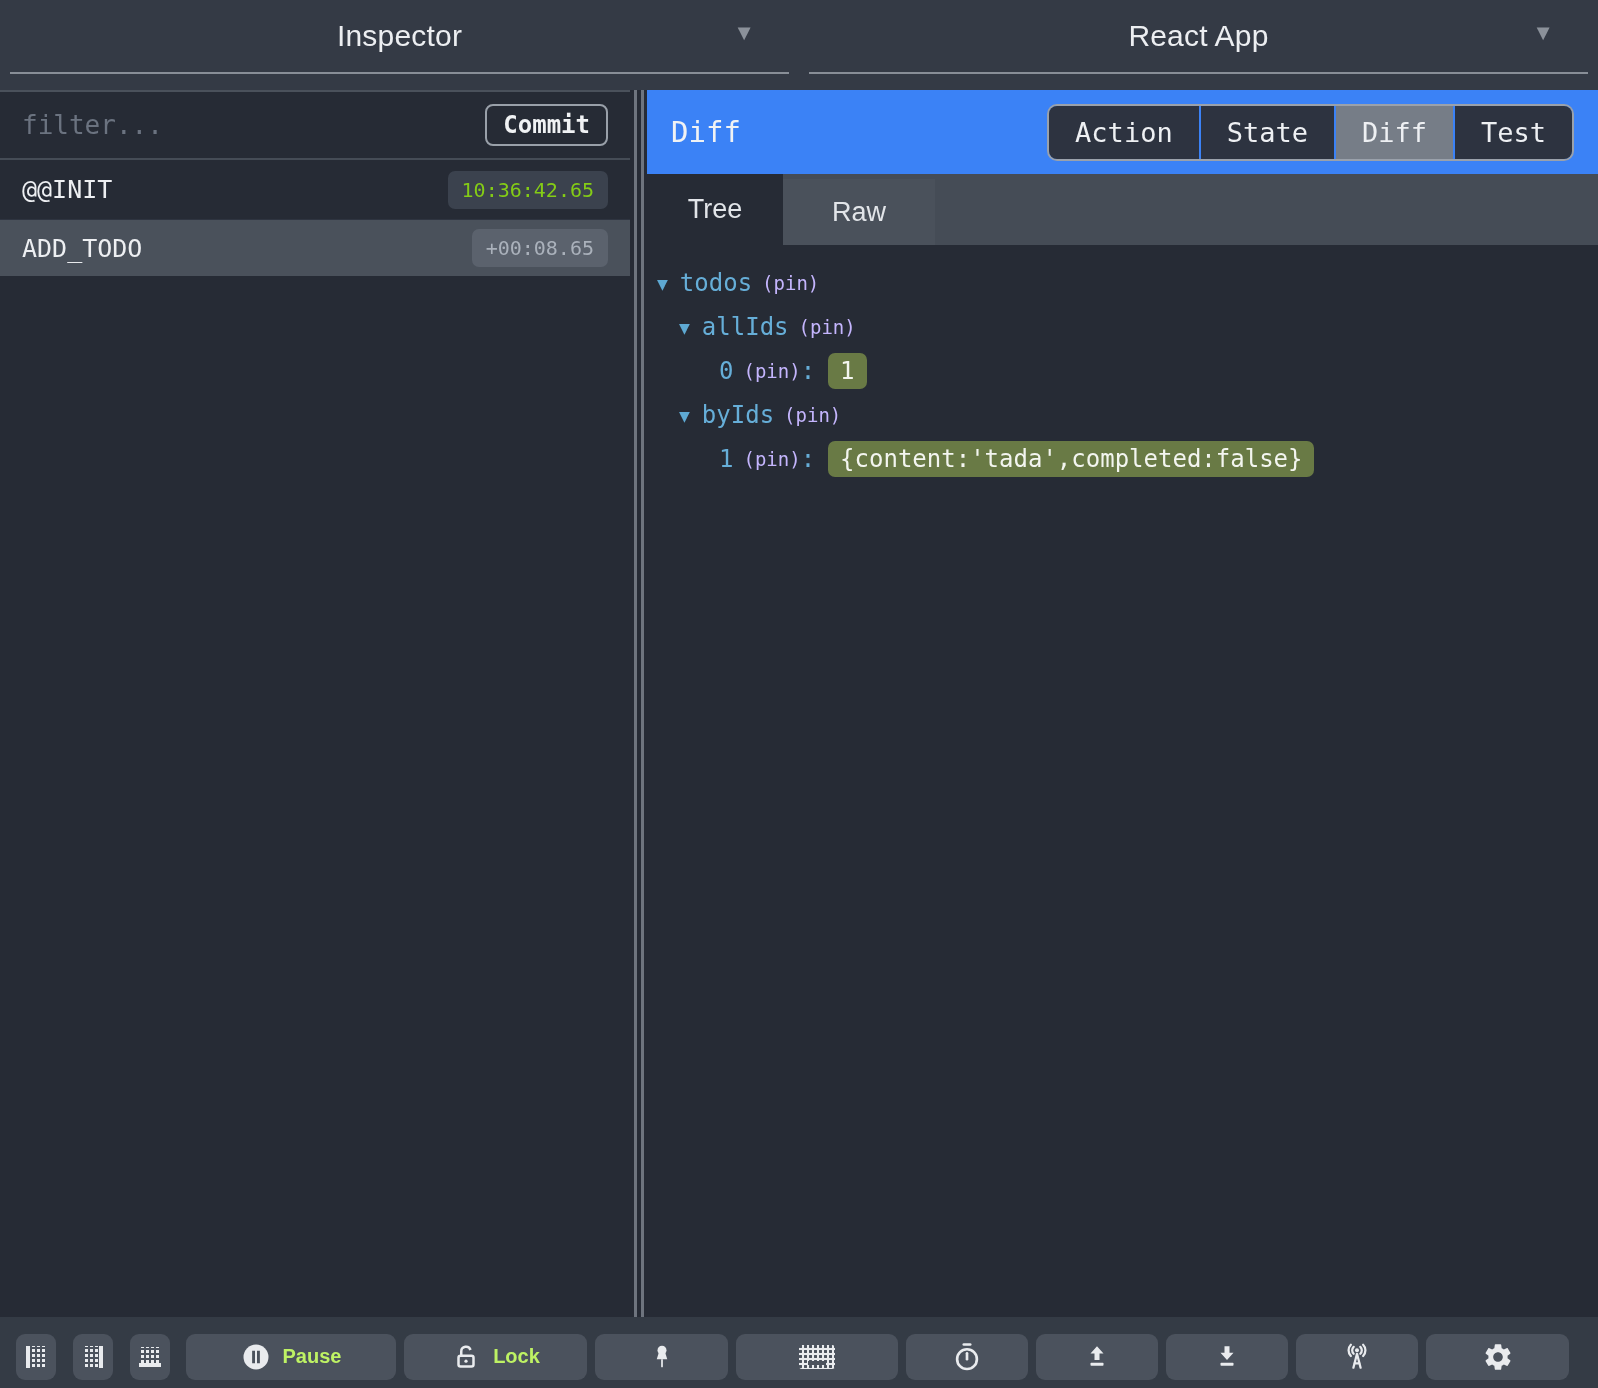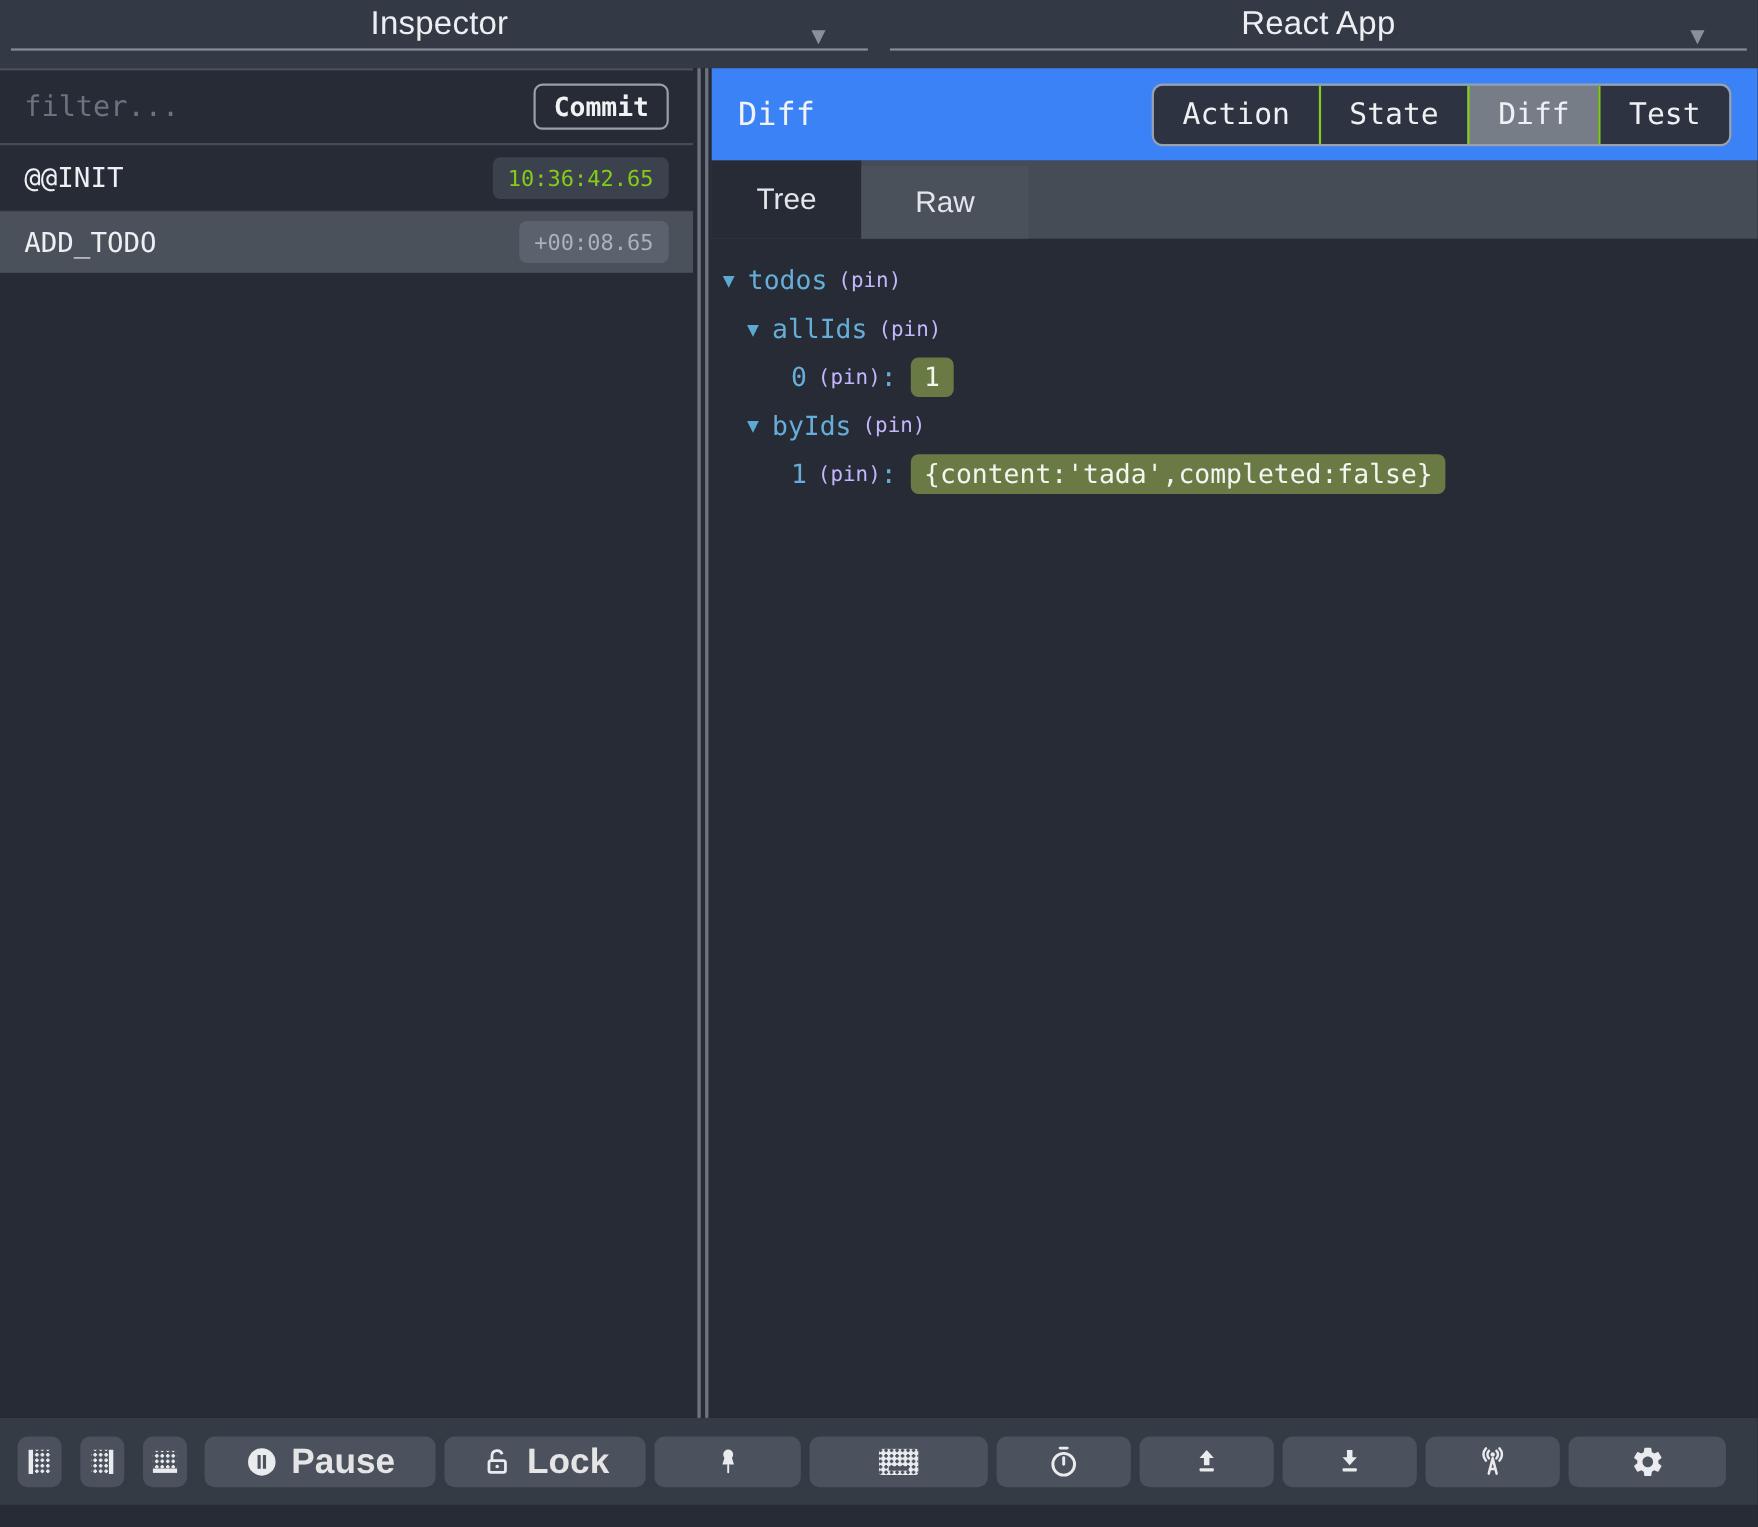--- a/index.html
+++ b/index.html
@@ -1,21 +1,21 @@
 <!DOCTYPE html>
 <html><head>
 <meta charset="utf-8">
 <style>
   * { margin:0; padding:0; box-sizing:border-box; }
   html,body { width:1598px; height:1388px; overflow:hidden; background:#262b35; }
   body { font-family:"Liberation Sans", sans-serif; }
   .mono { font-family:"DejaVu Sans Mono", monospace; }
 
   
-  .titlebar { height:62px; background:#343a45; display:flex; }
+  .titlebar { height:90px; background:#343a45; display:flex; }
   .header-select { flex:1; position:relative; display:flex; align-items:center; justify-content:center; cursor:pointer; }
   .header-select .underline { position:absolute; left:10px; right:10px; bottom:16px; height:2px; background:#888e97; }
   .header-title { color:#eceef1; font-size:30px; letter-spacing:.2px; padding-bottom:18px; }
   .header-caret { position:absolute; right:44px; top:20px; color:#8b919a; font-size:22px; }
 
   
   .main { display:flex; height:1227px; }
 
   
   .left-panel { width:630px; background:#262b35; display:flex; flex-direction:column; border-top:2px solid #4a515b; }
@@ -32,42 +32,42 @@
 
   
   .divider { width:17px; background:#262b35; display:flex; justify-content:center; gap:4px; cursor:col-resize; }
   .divider i { display:block; width:3px; height:100%; background:#6e747e; }
 
   
   .right-panel { flex:1; display:flex; flex-direction:column; background:#262b35; }
   .diff-header { height:84px; background:#3b82f6; display:flex; align-items:center; padding:0 24px; }
   .preview-title { color:#f0f2f4; font-size:29px; }
   .tabset { margin-left:auto; display:flex; border:2px solid #9aa1ab; border-radius:10px; overflow:hidden; }
-  .tab { color:#eef0f3; background:#2d3340; font-size:27px; padding:11px 26px; border-left:2px solid #84cc16; cursor:pointer; }
+  .tab { color:#eef0f3; background:#2d3340; font-size:27px; padding:11px 26px; border-left:2px solid #3b82f6; cursor:pointer; }
   .tab:first-child { border-left:none; }
   .tab.selected { background:#767d87; }
 
   .subtab-bar { height:71px; background:#454c56; display:flex; align-items:stretch; }
   .subtab { display:flex; align-items:center; justify-content:center; color:#e2e5e9; font-size:27px; cursor:pointer; }
   .subtab.selected { width:136px; background:#262b35; }
   .subtab.raw { width:152px; background:#4a515b; margin-top:5px; }
 
   .tree { flex:1; padding-top:16px; }
   .tree-row { display:flex; align-items:center; height:44px; font-family:"DejaVu Sans Mono", monospace; }
   .lvl1 { padding-left:10px; } .lvl2 { padding-left:32px; } .lvl3 { padding-left:72px; }
   .expander { color:#5ea9d3; font-size:18px; margin-right:12px; cursor:pointer; }
   .tree-key { color:#66aed8; font-size:24px; cursor:pointer; }
   .tree-pin { color:#c4b5fd; font-size:19px; margin-left:10px; cursor:pointer; }
   .tree-colon { color:#66aed8; font-size:24px; margin-right:13px; }
   .value-badge { background:#697a45; color:#f3f5ef; font-size:24px; padding:4px 12px; border-radius:7px; }
 
   
   .toolbar { height:79px; background:#343b45; display:flex; align-items:center; padding:0 16px; gap:8px; }
   .tb { height:46px; background:#4b525d; border:none; border-radius:9px; display:flex; align-items:center; justify-content:center; gap:12px;
-        color:#e5e5e5; font-family:"Liberation Sans", sans-serif; font-weight:bold; font-size:32px; cursor:pointer; }
+        color:#bef264; font-family:"Liberation Sans", sans-serif; font-weight:bold; font-size:20px; cursor:pointer; }
   .tb.sq { width:40px; } .tb.sq.gap { margin-right:9px; }
   .tb.pause { width:210px; margin-left:8px; } .tb.lock { width:183px; }
   .tb.pin { width:133px; } .tb.keyboard { width:162px; }
   .tb.small { width:122px; } .tb.gear { width:143px; }
 
   .dots { width:20px; height:22px; background-image:radial-gradient(#e9ebee 1.5px, transparent 1.7px);
           background-size:5px 5px; background-position:1px 2px; }
   .dock-left  { border-left:4px solid #e9ebee; }
   .dock-right { border-right:4px solid #e9ebee; }
   .dock-bottom{ border-bottom:4px solid #e9ebee; width:22px; height:20px; }

